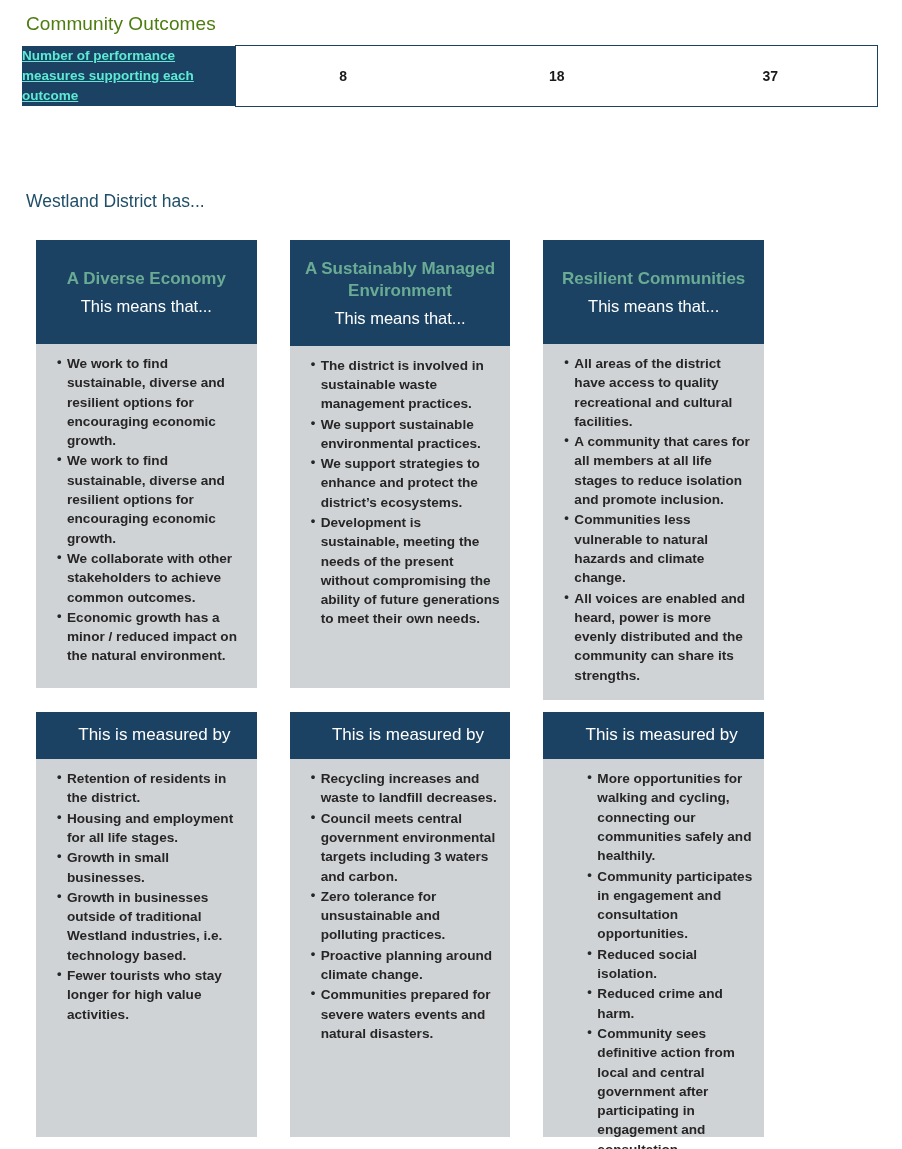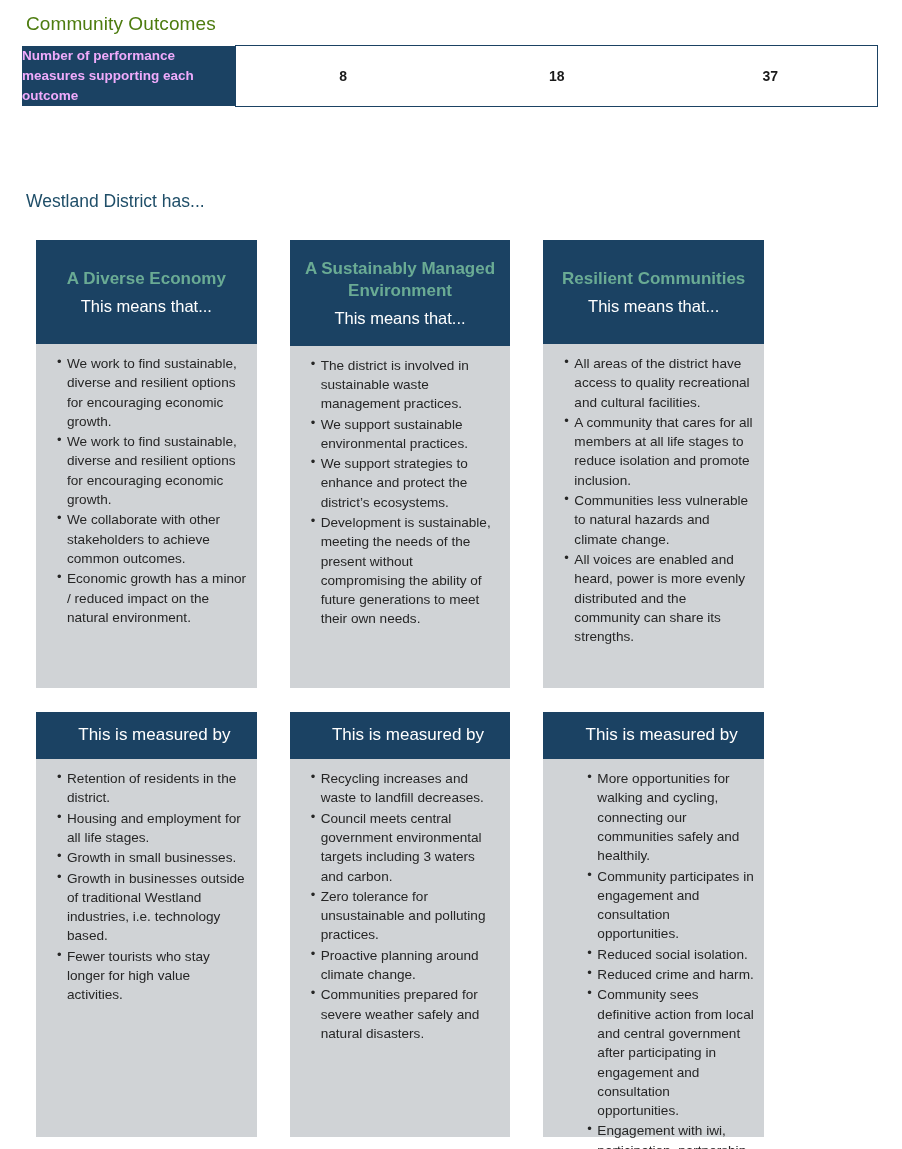--- a/index.html
+++ b/index.html
@@ -54,26 +54,27 @@
     font-size: 13.5px;
     font-weight: bold;
     text-align: left;
     padding: 10px 12px 12px 14px;
     line-height: 1.45;
     height: 30px;
     vertical-align: top;
   }
   .st-rowlabel {
     background: #1b4263;
-    color: #f0abfc;
+    color: #5eead4;
     font-size: 13.5px;
     font-weight: bold;
     line-height: 1.5;
     padding: 9px 14px 9px 14px;
     vertical-align: middle;
+    text-decoration: underline;
   }
   .st-value {
     background: #ffffff;
     color: #1a1a1a;
     font-size: 14px;
     font-weight: bold;
     text-align: center;
     vertical-align: middle;
     border: 1px solid #1b4263;
     border-left: none;
@@ -147,20 +148,21 @@
 
   .card-body {
     background: #d0d3d6;
     padding: 10px 10px 14px 6px;
     flex: 1 1 auto;
   }
   .card-body ul {
     margin: 0;
     padding: 0 0 0 16px;
     list-style: none;
+    font-weight: bold;
   }
   .card-body li {
     position: relative;
     font-size: 13.6px;
     line-height: 1.42;
     color: #262626;
     padding-left: 9px;
     margin-bottom: 1px;
   }
   .card-body li::before {
@@ -265,21 +267,21 @@
   <div class="card card-2">
     <div class="card-header">
       <div class="card-measured-label">This is measured by</div>
     </div>
     <div class="card-body">
       <ul>
         <li>Recycling increases and waste to landfill decreases.</li>
         <li>Council meets central government environmental targets including 3 waters and carbon.</li>
         <li>Zero tolerance for unsustainable and polluting practices.</li>
         <li>Proactive planning around climate change.</li>
-        <li>Communities prepared for severe weather safely and natural disasters.</li>
+        <li>Communities prepared for severe waters events and natural disasters.</li>
       </ul>
     </div>
   </div>
 
   <div class="card card-3">
     <div class="card-header">
       <div class="card-measured-label">This is measured by</div>
     </div>
     <div class="card-body">
       <ul>

